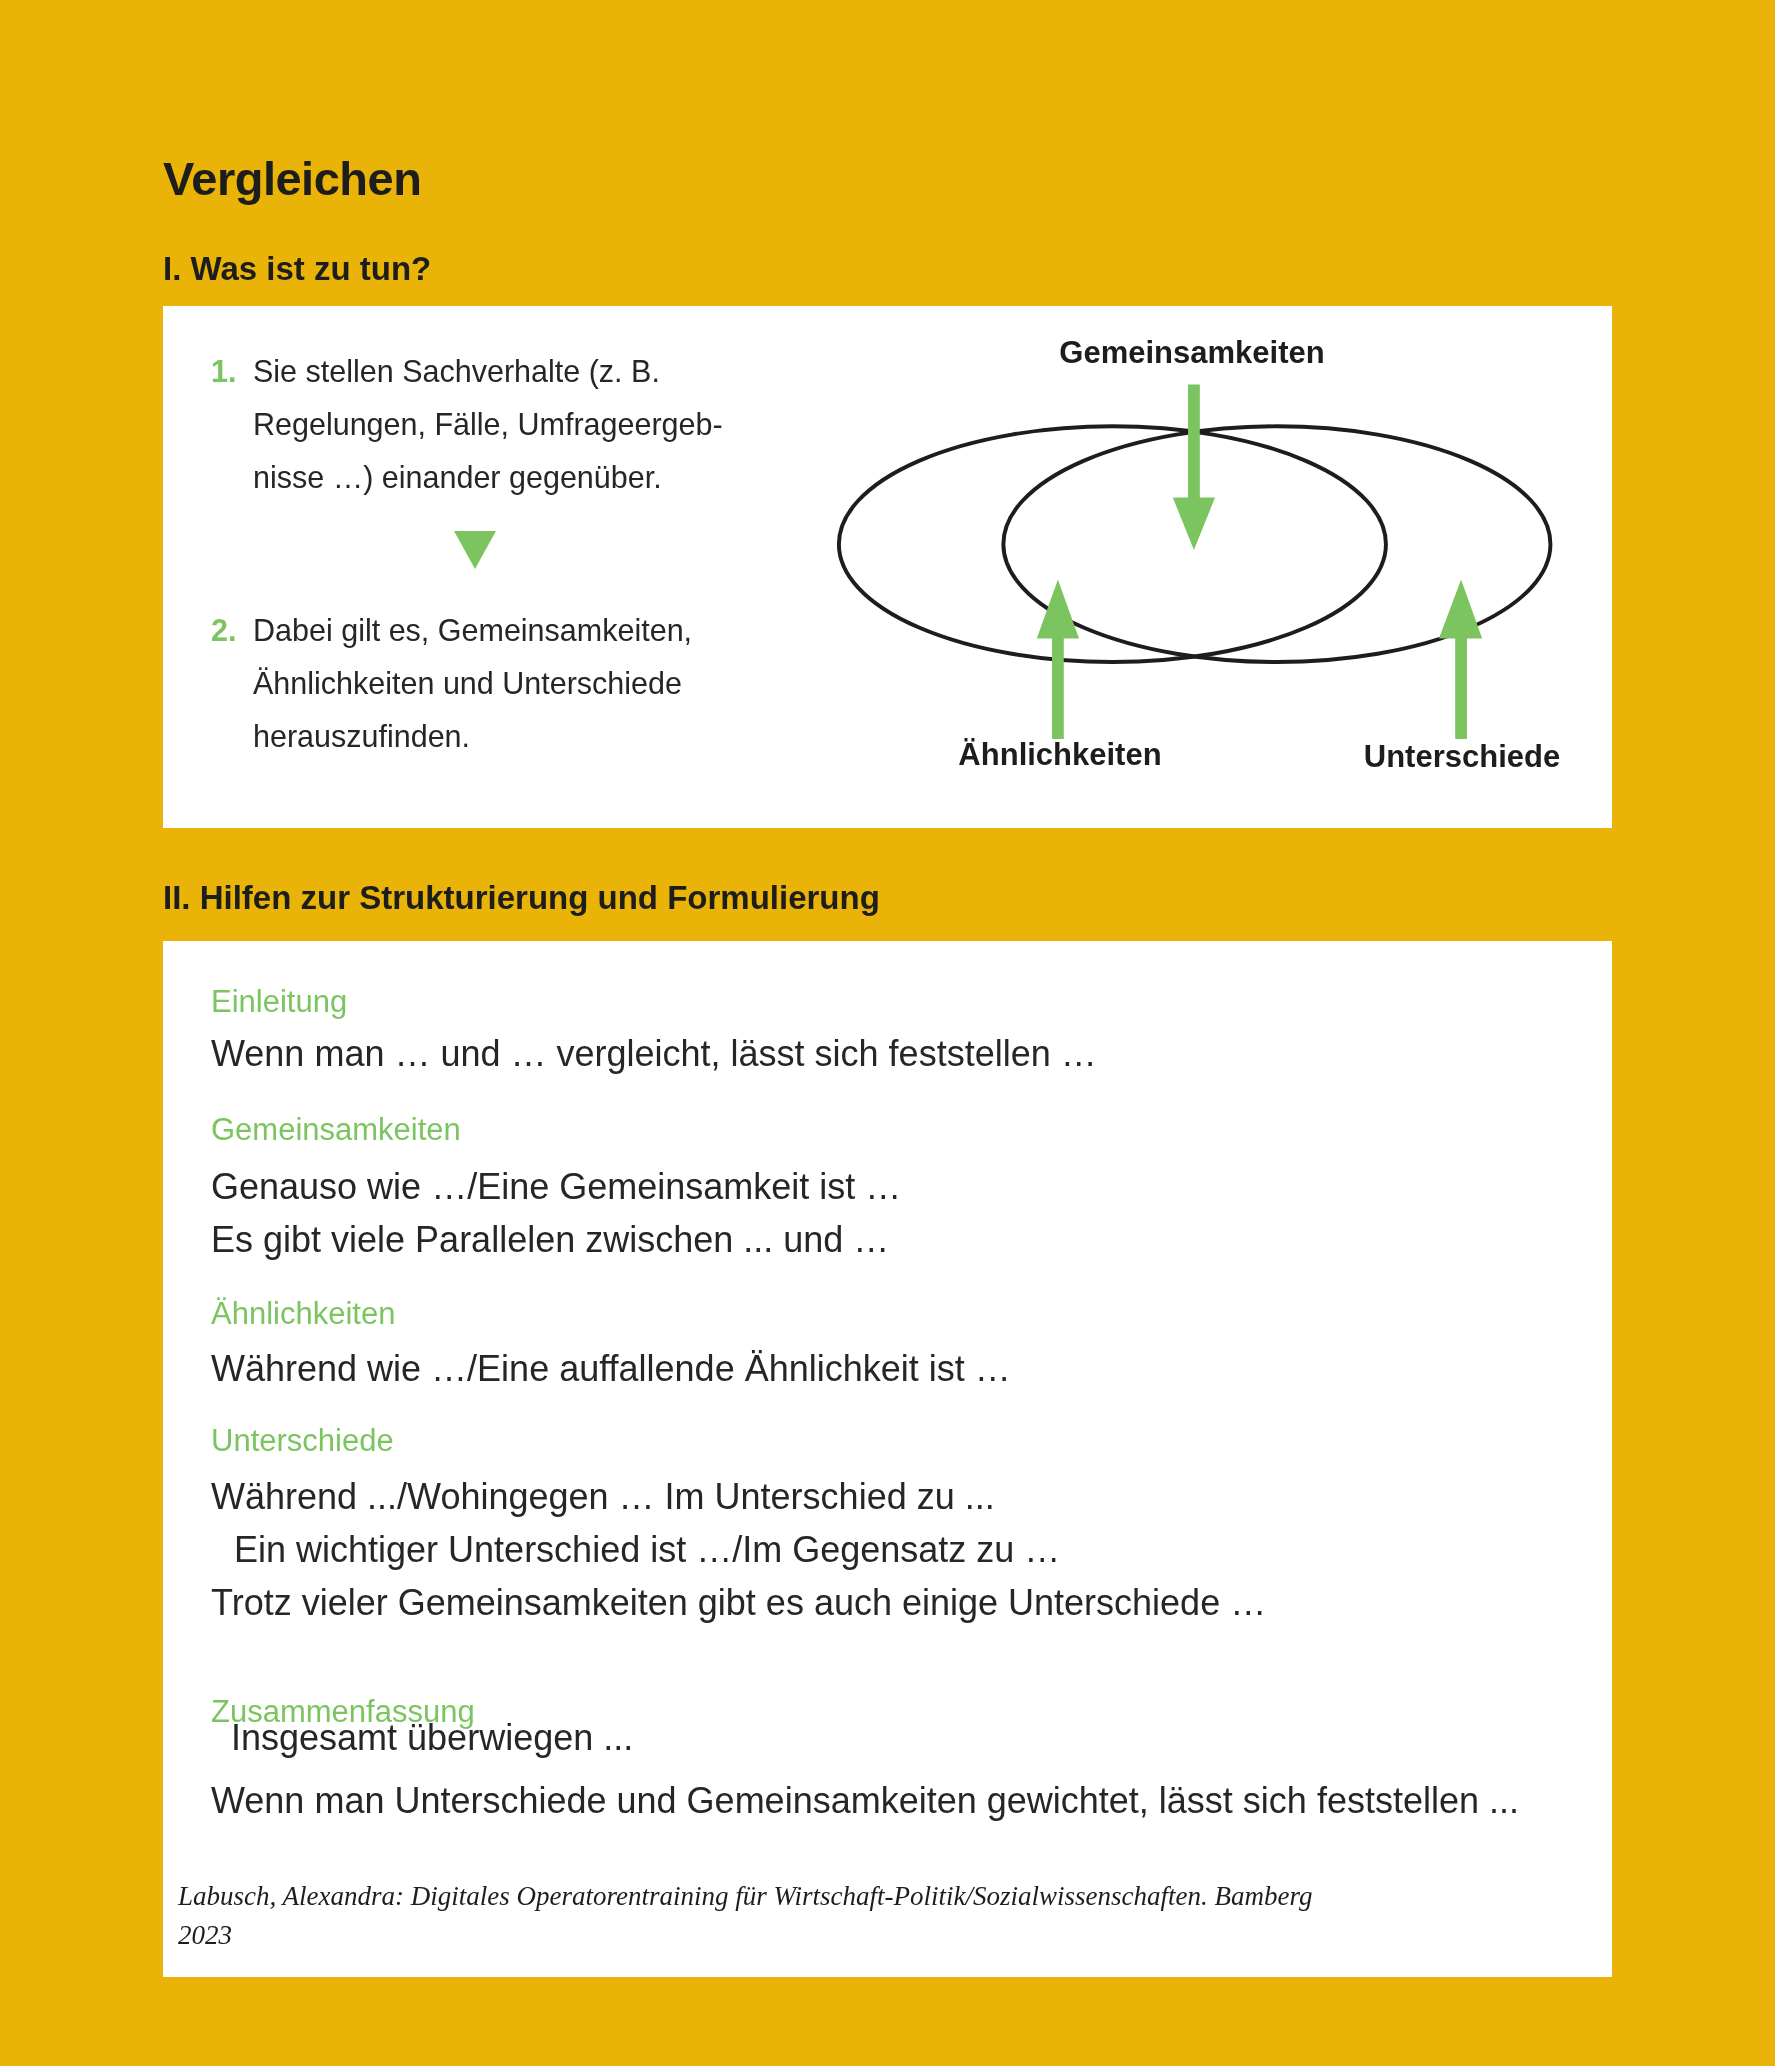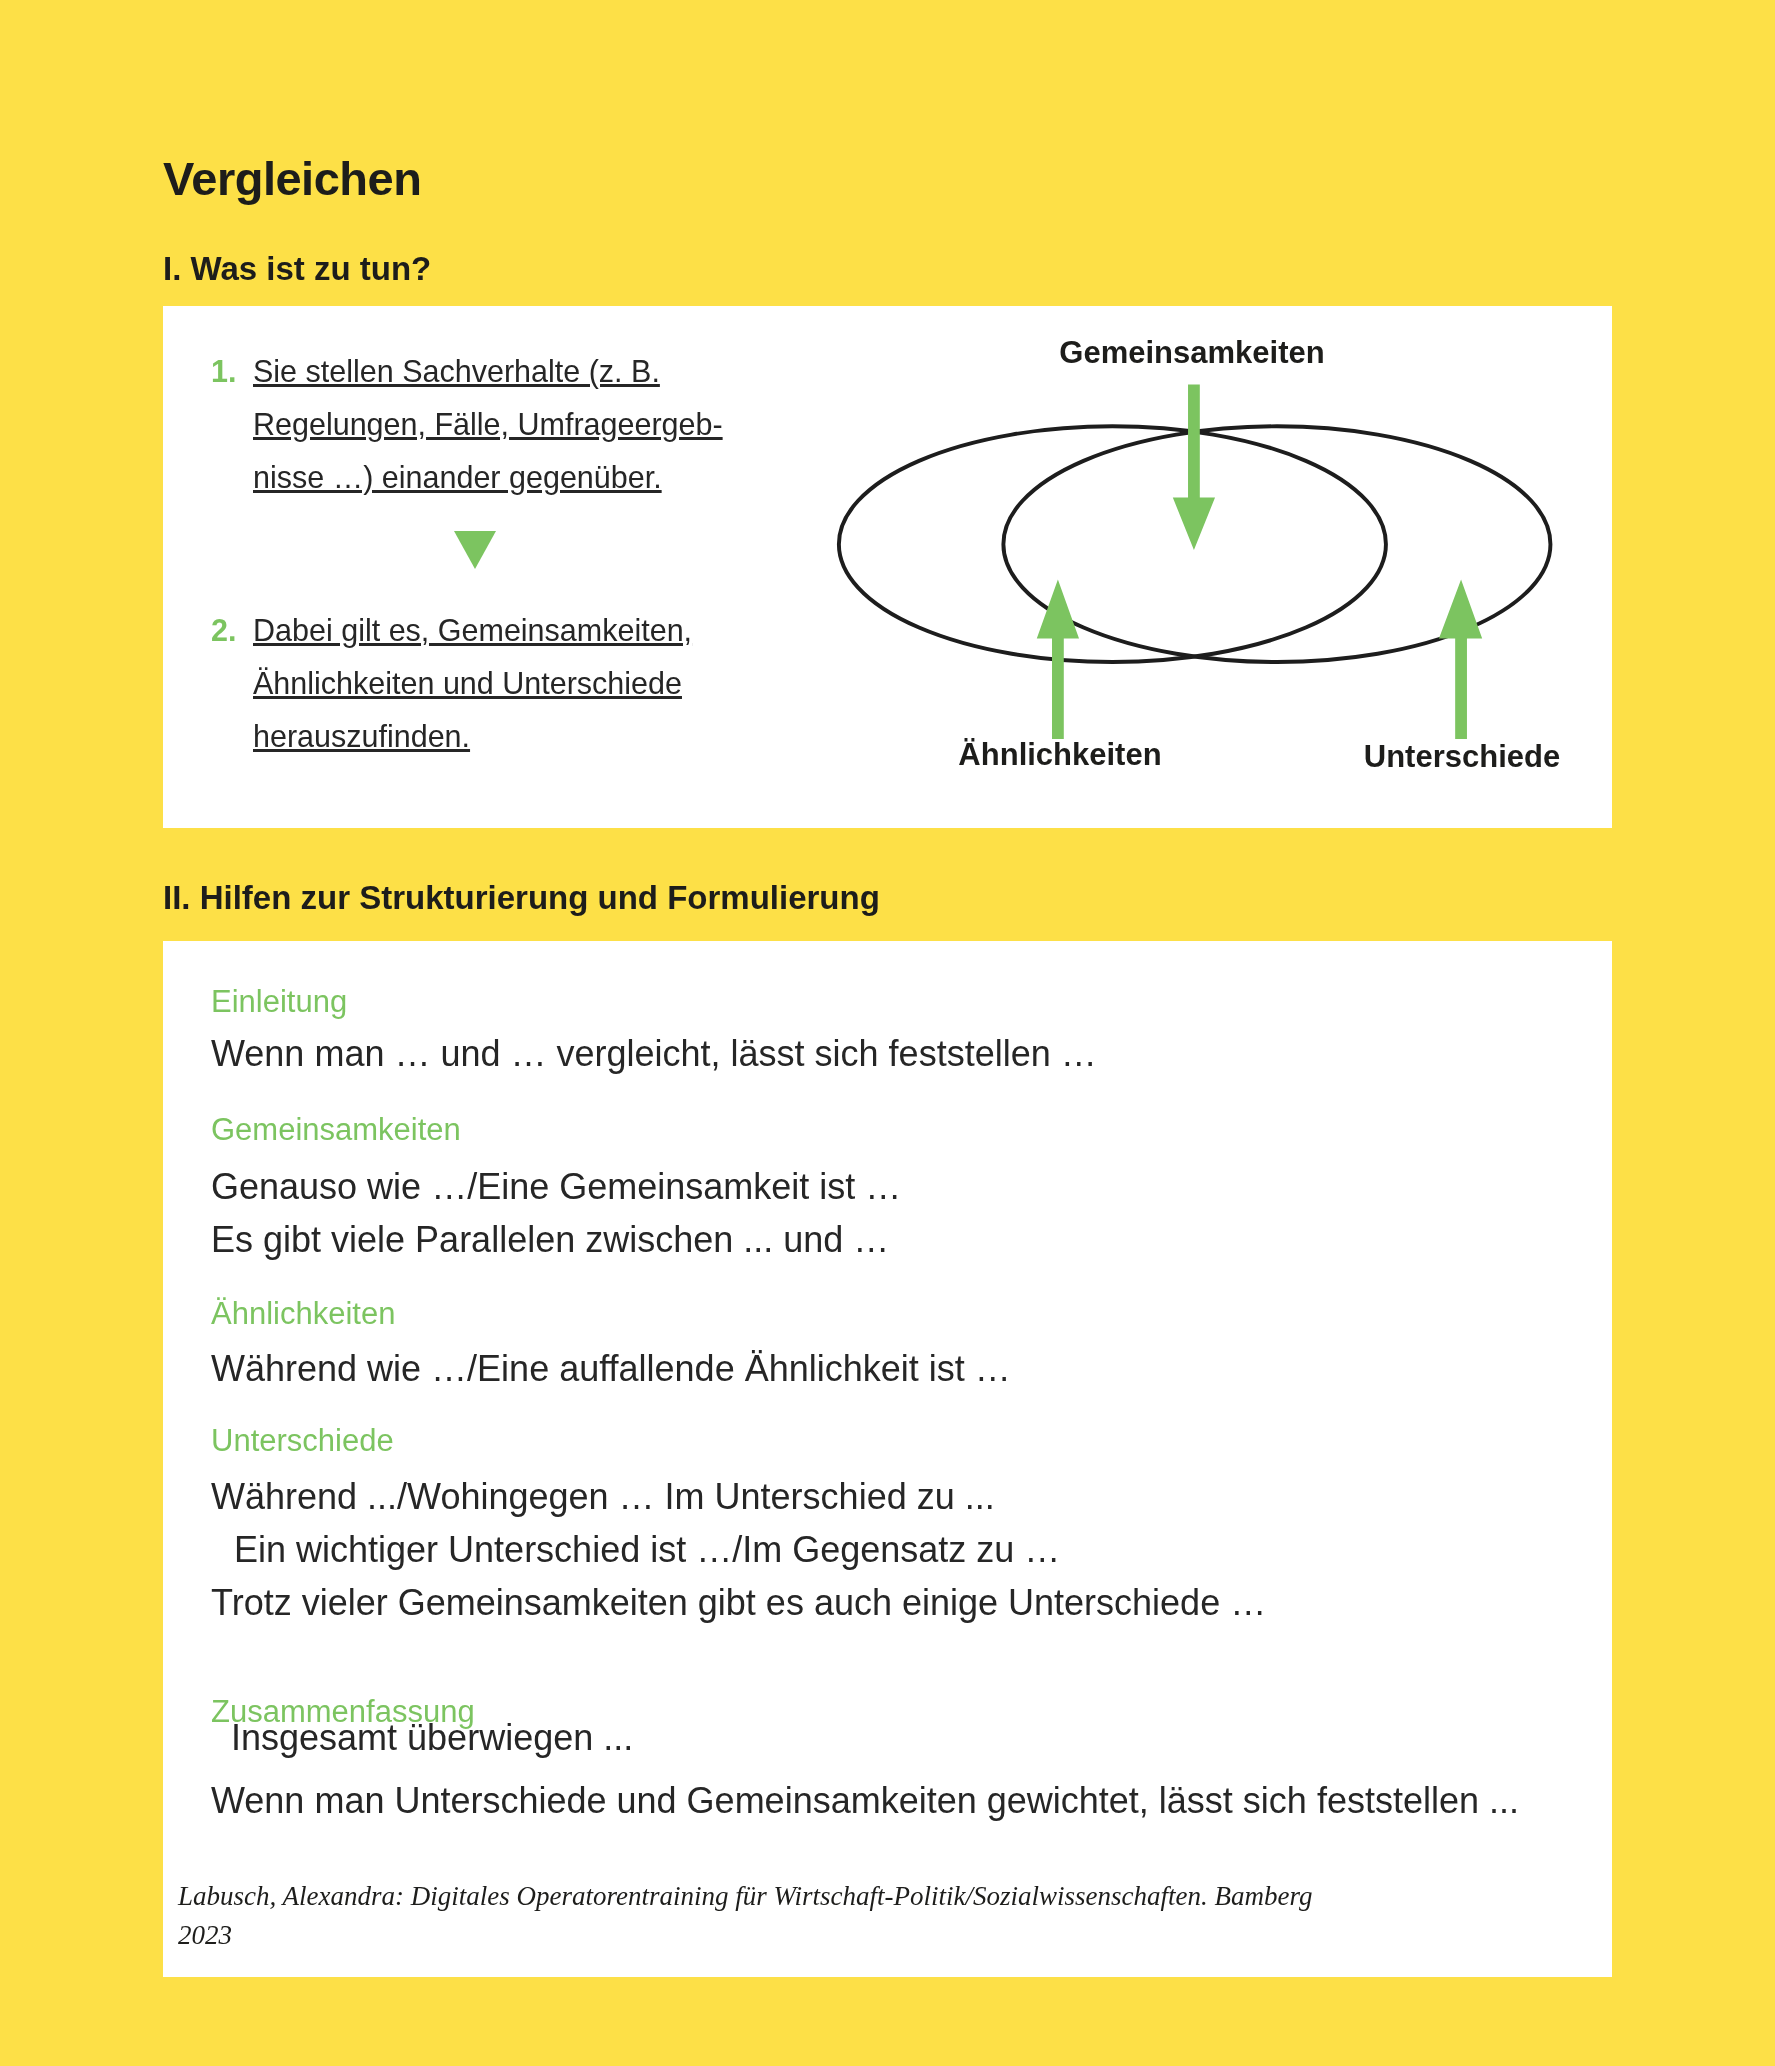--- a/index.html
+++ b/index.html
@@ -2,21 +2,21 @@
 <html lang="de" style="font-size:7.9px"><head>
 <meta charset="utf-8">
 <style>
   html,body{margin:0;padding:0;}
   body{
     width:1776px;height:2066px;
     background:#edf8ea;
     font-family:"Liberation Sans",sans-serif;
     color:#262626;
   }
-  .page{position:relative;width:1776px;height:2066px;background:#fde047;overflow:hidden;}
+  .page{position:relative;width:1776px;height:2066px;background:#eab308;overflow:hidden;}
 
   .doc-title{
     position:absolute;left:163px;top:155px;
     font-size:47px;font-weight:bold;color:#1d1d1b;line-height:1;letter-spacing:-0.5px;
   }
   .sec-heading{
     position:absolute;left:163px;
     font-size:33px;font-weight:bold;color:#1d1d1b;line-height:1;
   }
   #sec1-heading{top:252px;}
@@ -26,21 +26,20 @@
   #box1{top:306px;height:522px;}
   #box2{top:941px;height:1036px;}
 
   
   .step-num{
     position:absolute;font-size:30.5px;font-weight:bold;line-height:53px;color:#7cc460;
   }
   .step-text{
     position:absolute;font-size:30.5px;line-height:53px;color:#262626;
     white-space:pre-line;
-    text-decoration:underline;
   }
   #step1-num{left:48px;top:39px;}
   #step1-text{left:90px;top:39px;width:614px;}
   #step2-num{left:48px;top:298px;}
   #step2-text{left:90px;top:298px;width:614px;}
 
   .down-triangle{
     position:absolute;left:291px;top:225px;width:0;height:0;
     border-left:21px solid transparent;border-right:21px solid transparent;
     border-top:38px solid #7cc460;

